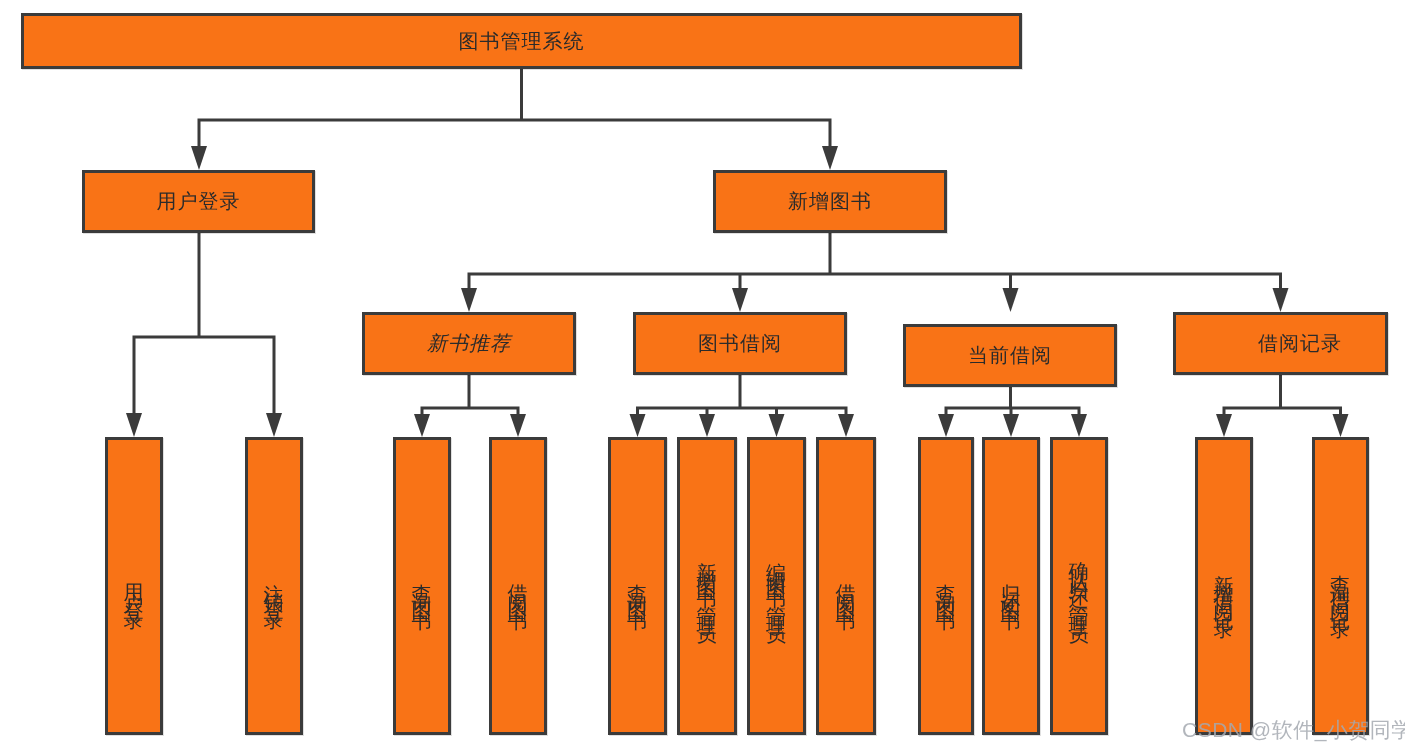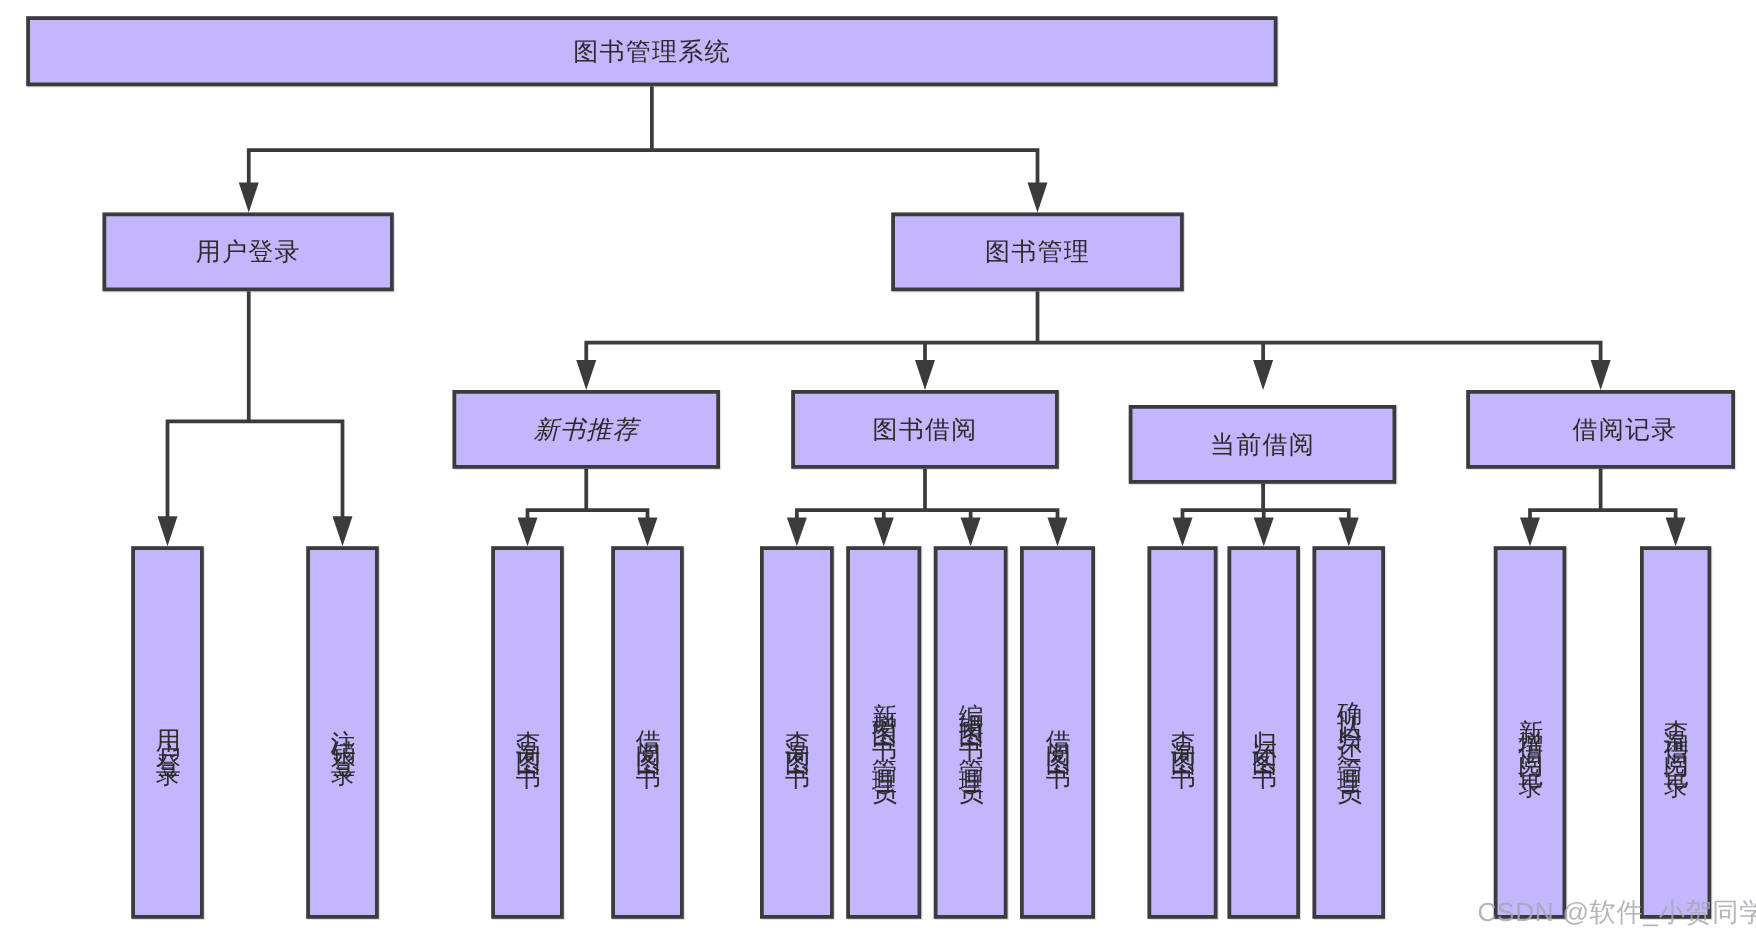--- a/index.html
+++ b/index.html
@@ -17,21 +17,21 @@
   }
   .connectors {
     position: absolute;
     left: 0;
     top: 0;
     z-index: 1;
   }
   .node {
     position: absolute;
     box-sizing: border-box;
-    background: #c4b5fd;
+    background: #f97316;
     border: 3px solid #3b3b3b;
     box-shadow: 1px 1px 0 rgba(0,0,0,0.12);
     display: flex;
     align-items: center;
     justify-content: center;
     color: #2b2b2b;
     font-size: 20px;
     letter-spacing: 1px;
     z-index: 2;
     white-space: nowrap;
@@ -102,21 +102,21 @@
       <polygon points="1071,414 1087,414 1079,437"></polygon>
 
       <polygon points="1216,414 1232,414 1224,437"></polygon>
       <polygon points="1332.5,414 1348.5,414 1340.5,437"></polygon>
     </g>
   </svg>
 
   <div class="node" style="left:21px; top:13px; width:1001px; height:56px;">图书管理系统</div>
 
   <div class="node" style="left:82px; top:170px; width:233px; height:63px;">用户登录</div>
-  <div class="node" style="left:713px; top:170px; width:234px; height:63px;">图书管理</div>
+  <div class="node" style="left:713px; top:170px; width:234px; height:63px;">新增图书</div>
 
   <div class="node" style="left:362px; top:312px; width:214px; height:63px;font-style:italic;">新书推荐</div>
   <div class="node" style="left:633px; top:312px; width:214px; height:63px;">图书借阅</div>
   <div class="node" style="left:903px; top:312px; width:214px; height:63px;margin-top:12px;">当前借阅</div>
   <div class="node" style="left:1173px; top:312px; width:215px; height:63px;padding-left:39px;">借阅记录</div>
 
   <div class="node v" style="left:105px; top:437px; width:58px; height:298px;">用户登录</div>
   <div class="node v" style="left:245px; top:437px; width:58px; height:298px;">注销登录</div>
 
   <div class="node v" style="left:393px; top:437px; width:58px; height:298px;">查询图书</div>

